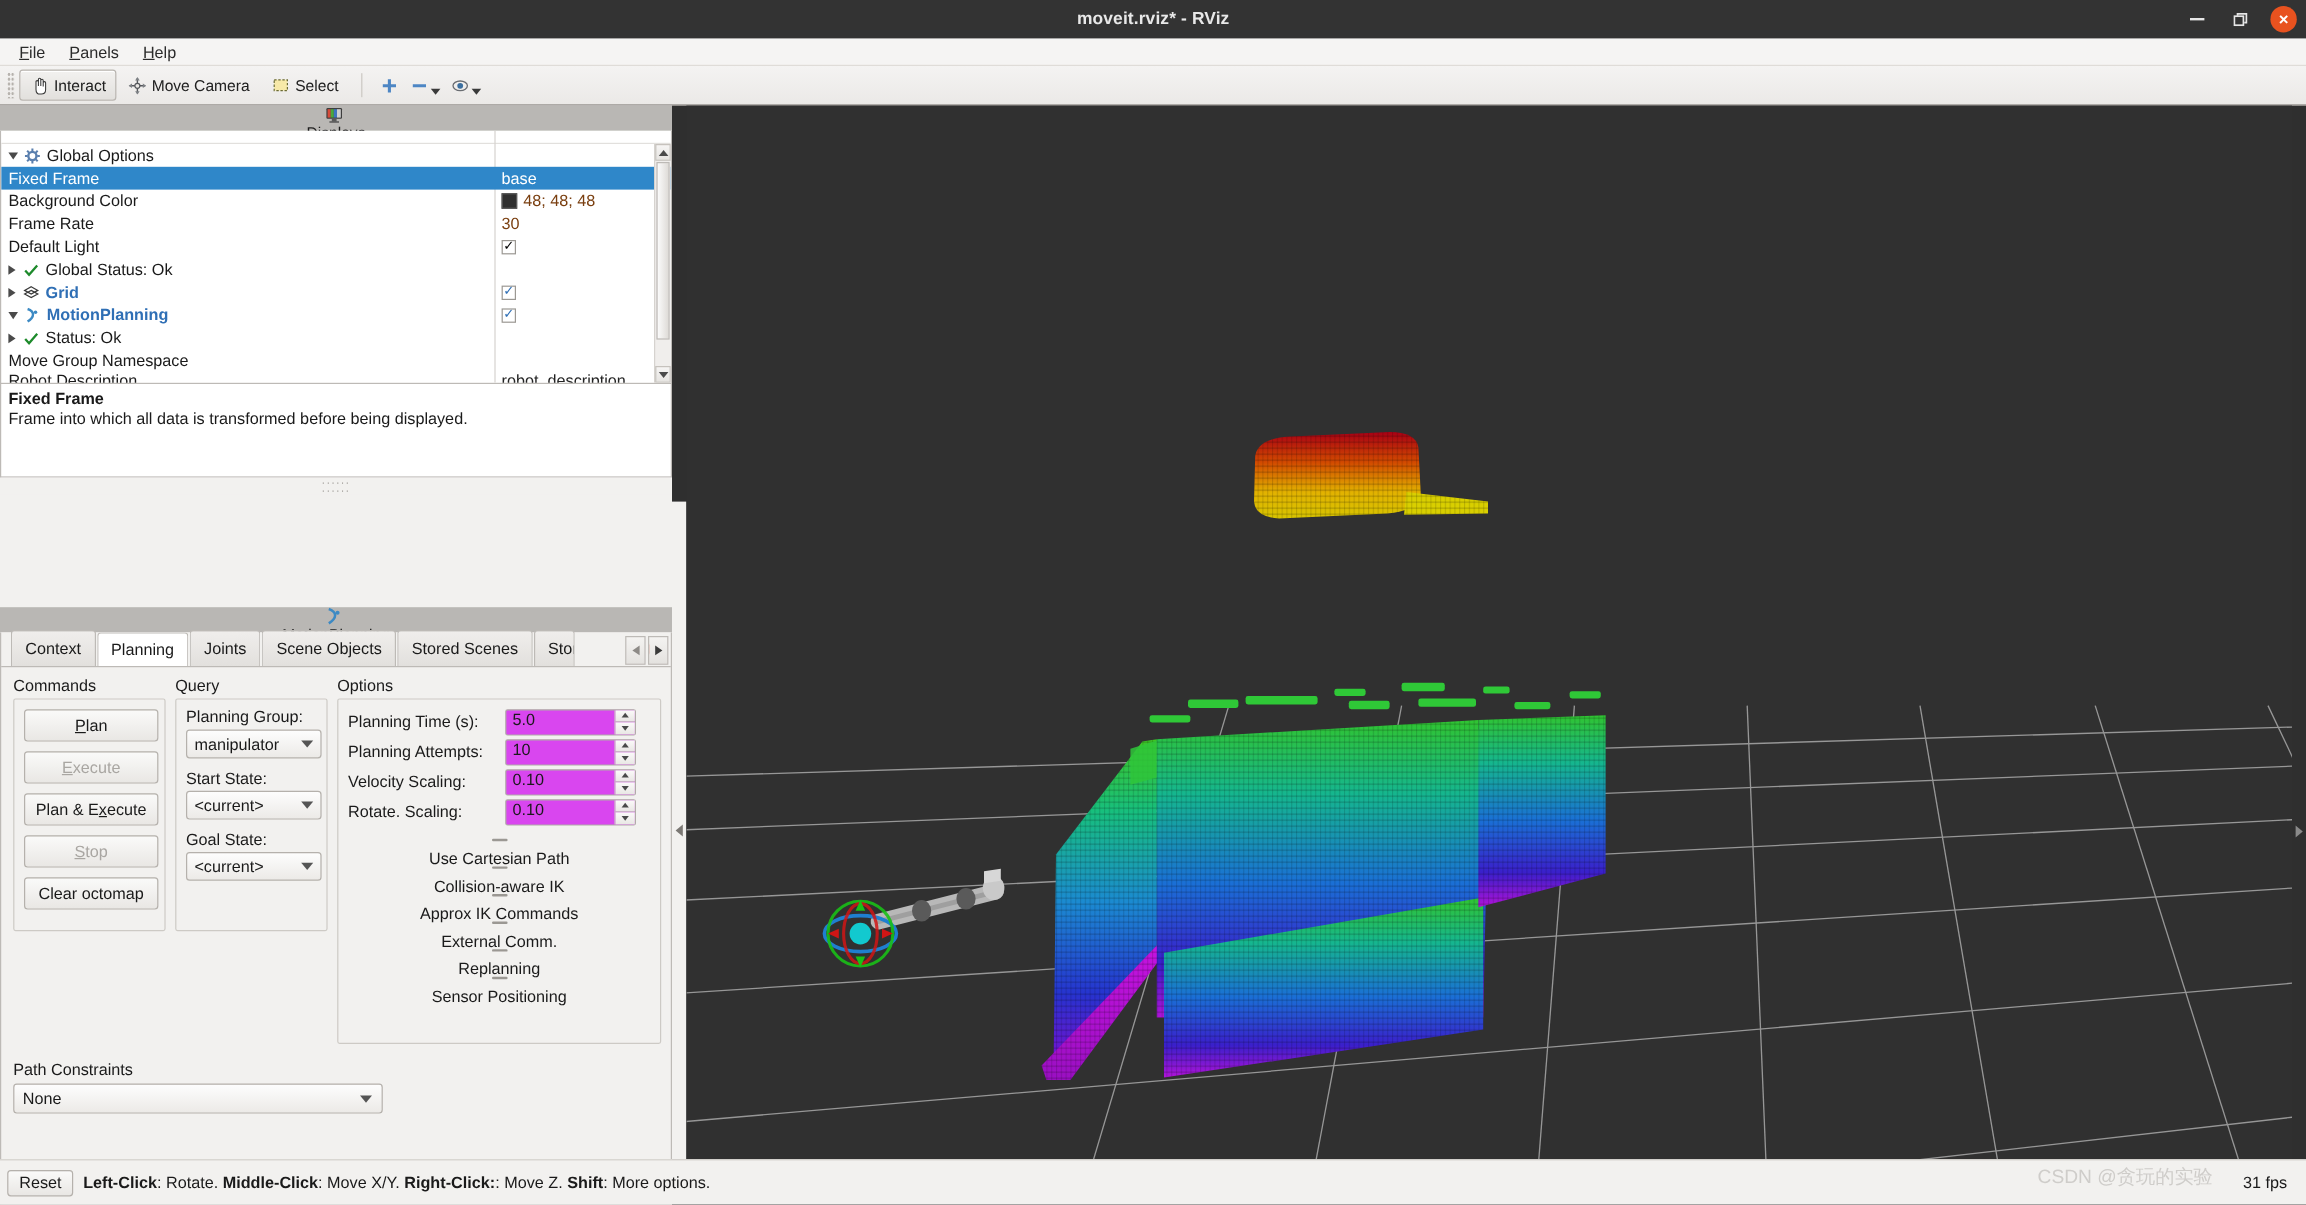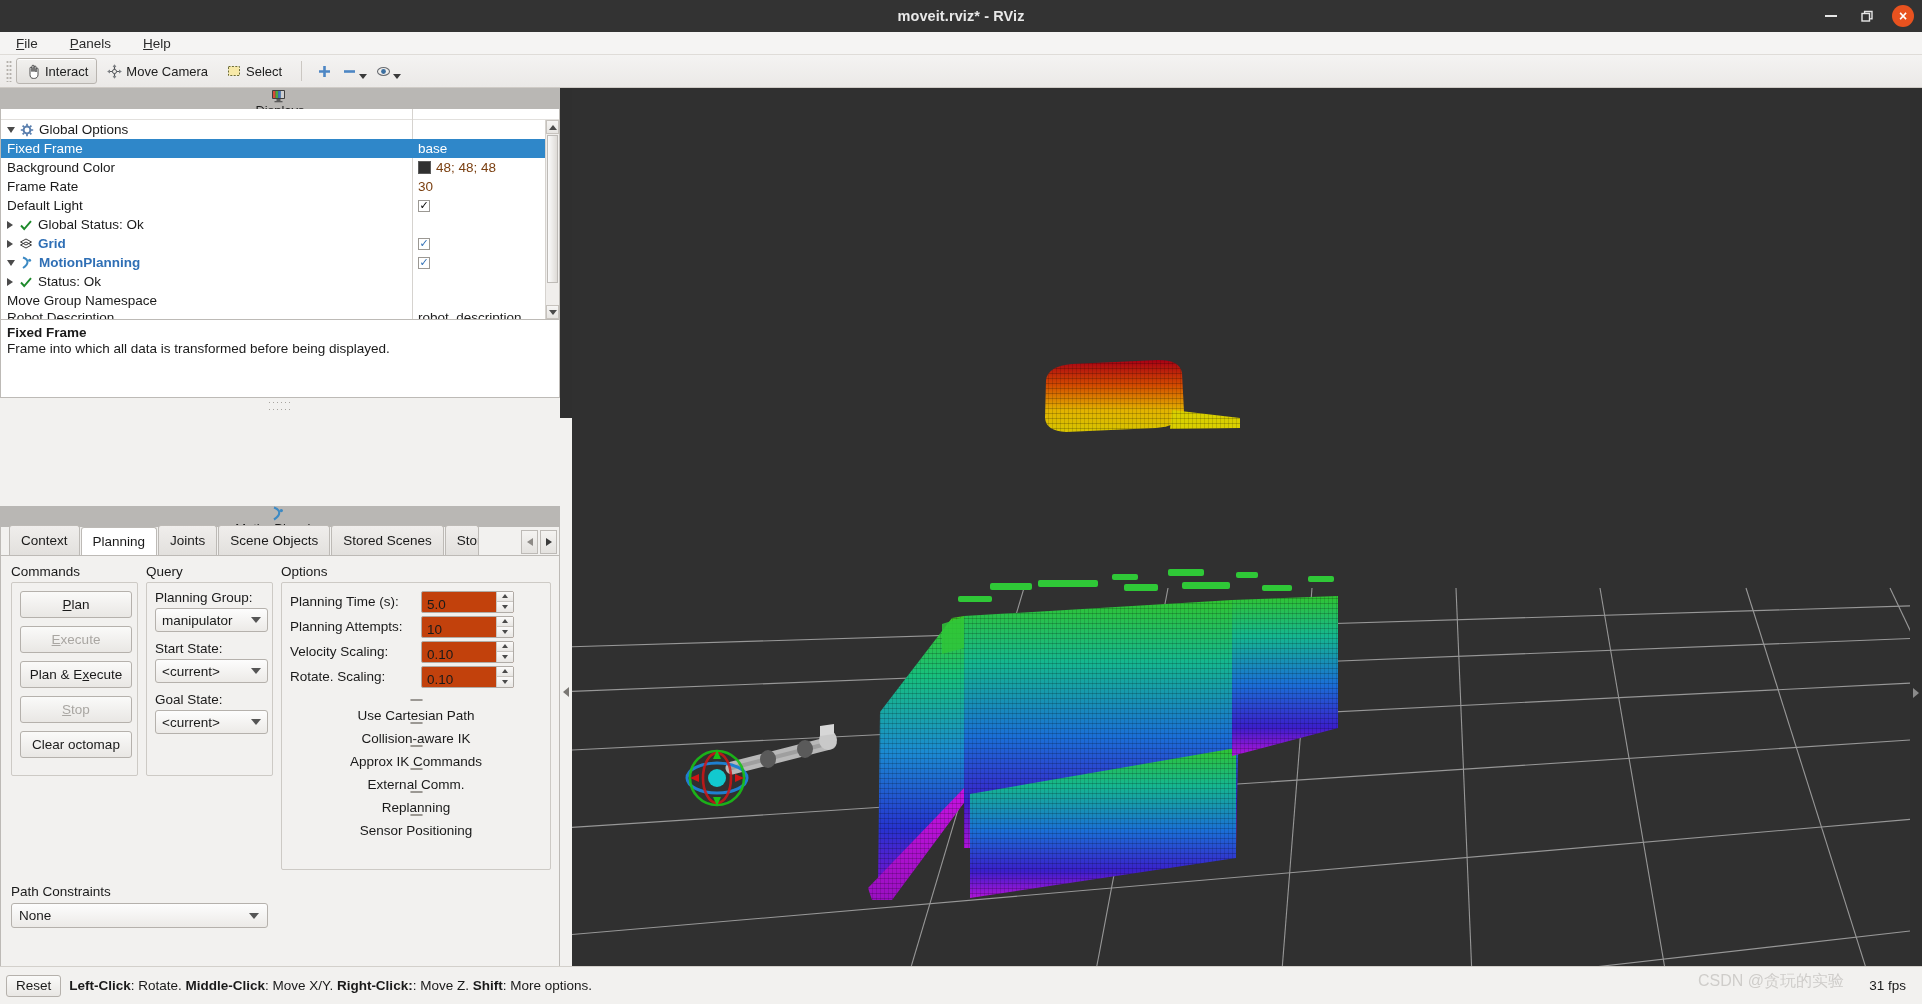--- a/index.html
+++ b/index.html
@@ -27,21 +27,21 @@
   .winbtn { width: 22px; height: 22px; display: flex; align-items: center; justify-content: center;
             color: #e6e6e6; font-size: 13px; }
   .winbtn .dash { display:block; width: 12px; height: 1.6px; background:#e6e6e6; }
   .winbtn.close { width: 22px; height: 22px; border-radius: 50%; background: #e8521f; color: #fff;
                   font-size: 14px; font-weight: 600; line-height: 1; }
 
   
   .menubar {
     position: absolute; left: 0; top: 32px; width: 1922px; height: 23px;
     background: #f5f4f3; border-bottom: 1px solid #dfdcd8;
-    display: flex; align-items: center; padding-left: 8px; gap: 16px;
+    display: flex; align-items: center; padding-left: 8px; gap: 4px;
   }
   .menu-item { padding: 2px 8px; font-size: 13.5px; color: #2b2b2b; cursor: default; }
   .menu-item u { text-decoration: underline; }
 
   
   .toolbar {
     position: absolute; left: 0; top: 55px; width: 1922px; height: 33px;
     background: linear-gradient(#f4f3f2, #ebe9e7);
     border-bottom: 1px solid #cfcbc6;
     display: flex; align-items: center; padding-left: 6px;
@@ -156,36 +156,36 @@
   .q-lbl { font-size: 13.5px; margin-bottom: 3px; }
   .combo { position: relative; width: 113px; height: 24px; background: linear-gradient(#fdfdfd,#eceae7);
            border: 1px solid #b5b1ac; border-radius: 3px; display: flex; align-items: center;
            padding-left: 6px; font-size: 13.5px; margin-bottom: 9px; }
   .combo .cb-arrow { position: absolute; right: 6px; width:0;height:0;
             border-left:5px solid transparent;border-right:5px solid transparent;border-top:6px solid #555; }
 
   .col-options { flex: 1; }
   .opt-row { display: flex; align-items: center; height: 25px; font-size: 13.5px; }
   .opt-row .ol { width: 131px; }
-  .spin { position: relative; width: 93px; height: 22px; background: #c2410c; border: 1px solid #b0aca7;
-          border-radius: 2px; display: flex; align-items: flex-end; padding-left: 5px; font-size: 13.5px; }
+  .spin { position: relative; width: 109px; height: 22px; background: #d946ef; border: 1px solid #b0aca7;
+          border-radius: 2px; display: flex; align-items: flex-start; padding-left: 5px; font-size: 13.5px; }
   .spin .sp-btns { position: absolute; right: 0; top: 0; bottom: 0; width: 17px;
                    border-left: 1px solid #c9c5c0; display: flex; flex-direction: column; }
   .spin .sp-up, .spin .sp-dn { flex: 1; display:flex;align-items:center;justify-content:center;
                                background: linear-gradient(#fbfaf9,#e9e7e4); }
   .spin .sp-up { border-bottom: 1px solid #c9c5c0; }
   .sp-tri-up { width:0;height:0;border-left:3.5px solid transparent;border-right:3.5px solid transparent;border-bottom:4.5px solid #4a4a4a;}
   .sp-tri-dn { width:0;height:0;border-left:3.5px solid transparent;border-right:3.5px solid transparent;border-top:4.5px solid #4a4a4a;}
 
   .cbrow { display:flex; align-items:center; gap: 7px; height: 23px; font-size: 13.5px; flex-direction: column; }
   .cbox { width: 13px; height: 13px; border: 1px solid #9b9893; background: #fff; border-radius: 2px; }
 
   .pc-wrap { padding: 14px 10px 0 10px; }
   .pc-title { font-size: 13.5px; margin-bottom: 4px; }
-  .pc-combo { position: relative; width: 257px; height: 25px; background: linear-gradient(#fdfdfd,#eceae7);
+  .pc-combo { position: relative; width: 308px; height: 25px; background: linear-gradient(#fdfdfd,#eceae7);
               border: 1px solid #b5b1ac; border-radius: 3px; display:flex; align-items:center;
               padding-left: 7px; font-size: 13.5px; }
   .pc-combo .cb-arrow { position: absolute; right: 8px; width:0;height:0;
             border-left:5px solid transparent;border-right:5px solid transparent;border-top:6px solid #555; }
 
   
   .dock-handle { position: absolute; left: 560px; top: 418px; width: 12px; height: 548px;
                  background: #f2f1ef; display:flex; align-items:center; justify-content:center; }
   .dock-handle2 { position: absolute; left: 1910px; top: 420px; width: 12px; height: 546px;
                  background: #2f2f2f; display:flex; align-items:center; justify-content:center; }

